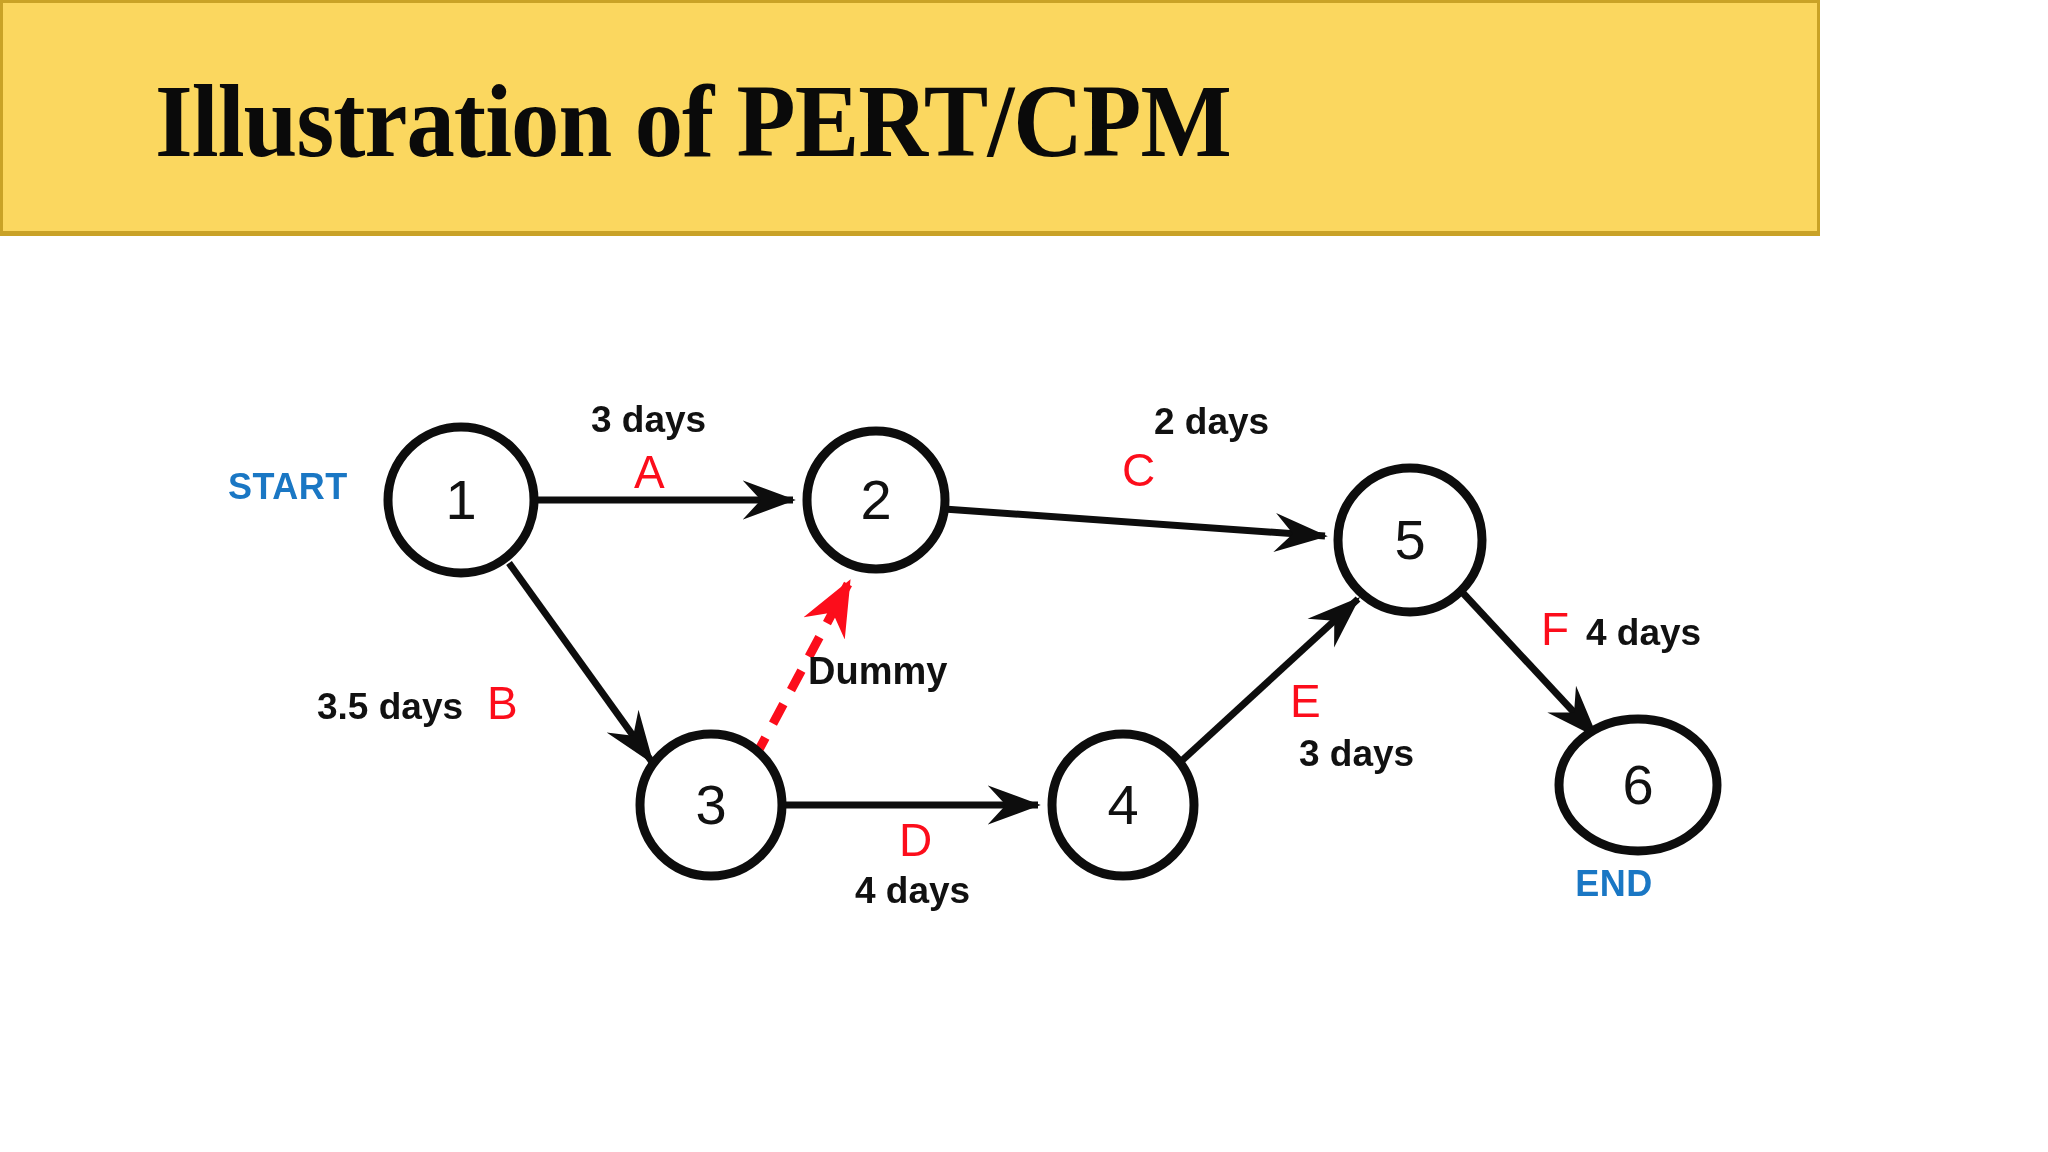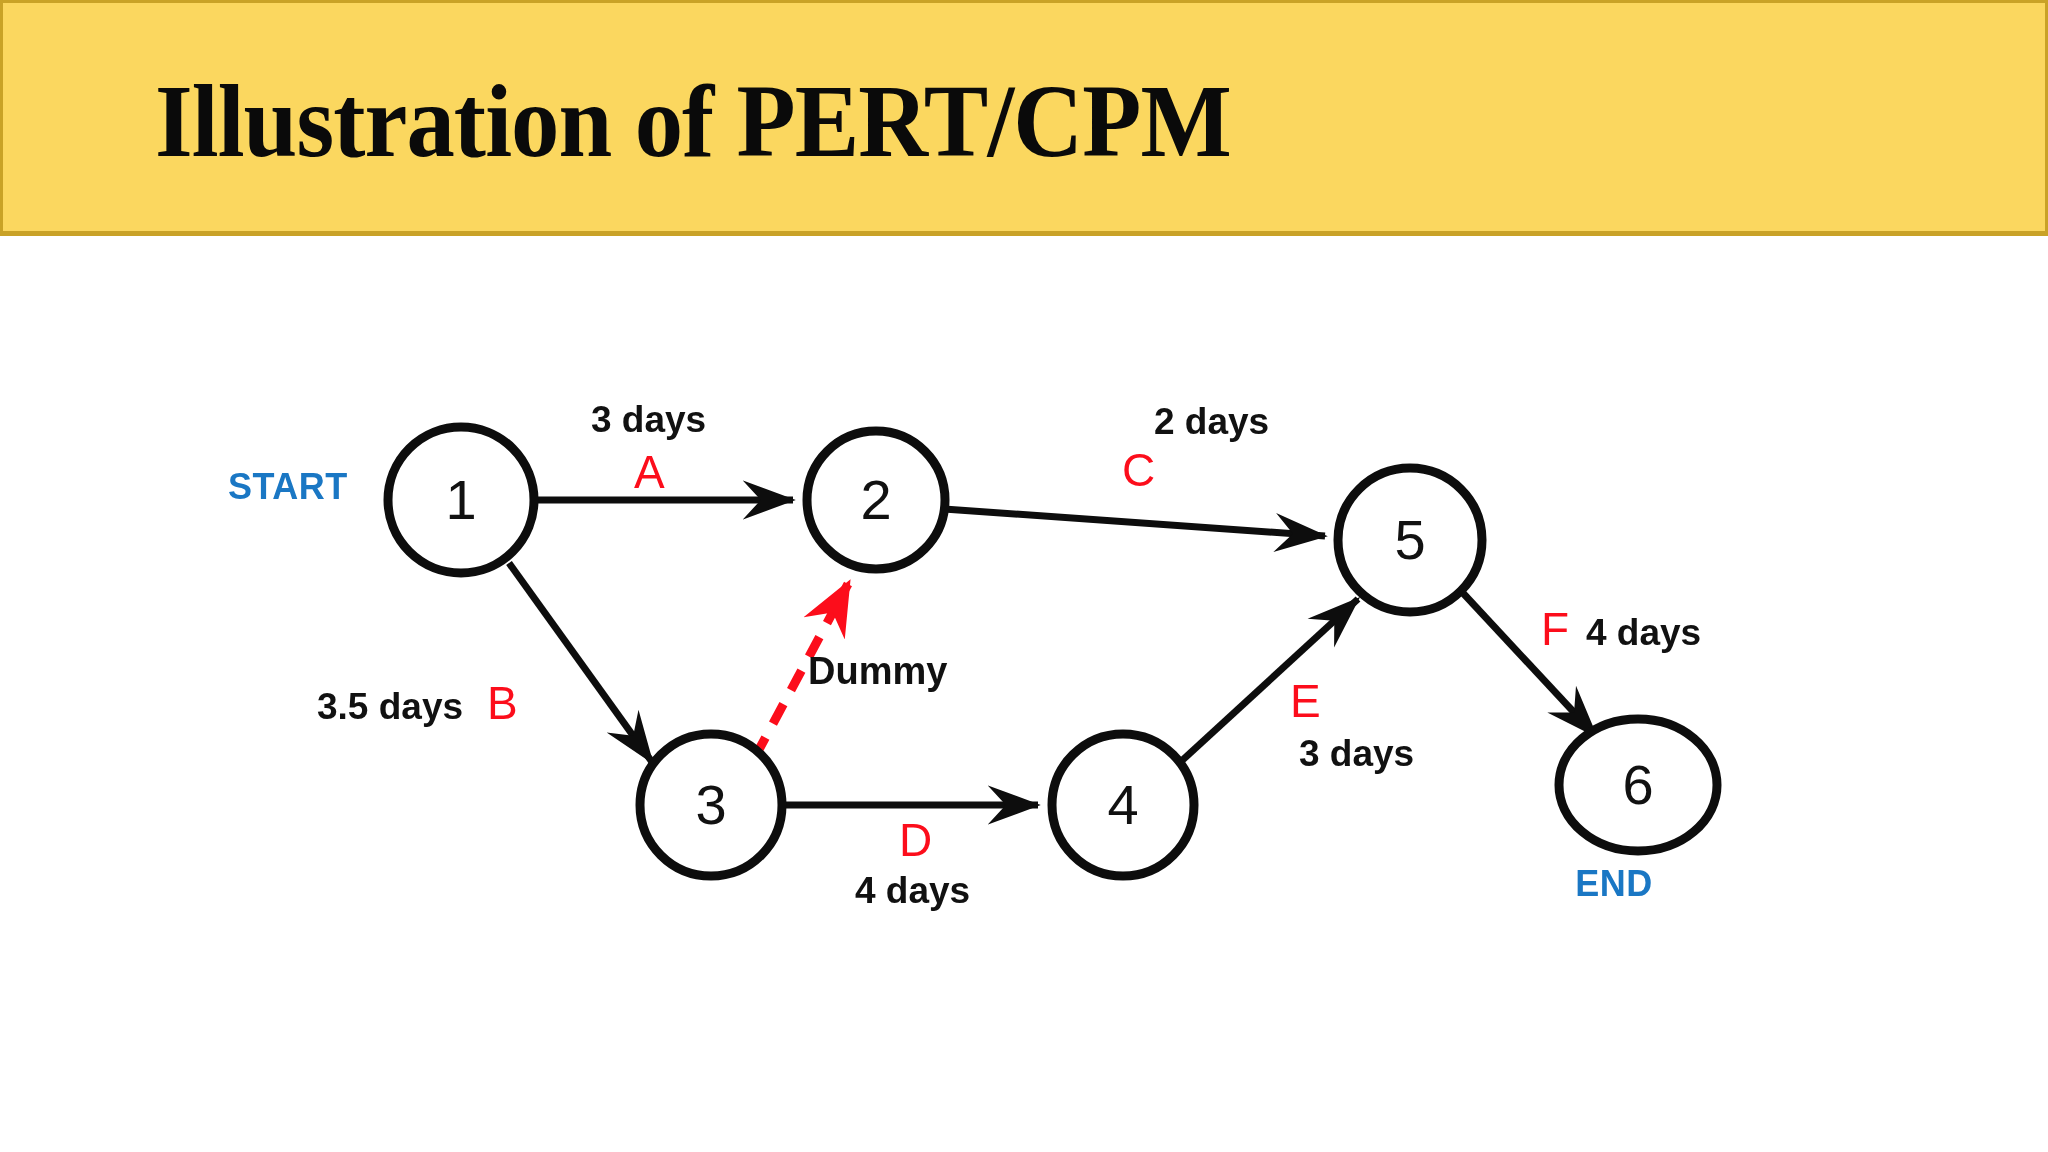--- a/index.html
+++ b/index.html
@@ -13,21 +13,21 @@
     position: relative;
     overflow: hidden;
     font-family: "Liberation Sans", sans-serif;
   }
 
   
   #header-banner {
     position: absolute;
     left: 0;
     top: 0;
-    width: 2048px;
+    width: 1820px;
     height: 236px;
     box-sizing: border-box;
     background: #fbd75f;
     border-top: 3px solid #c9a227;
     border-bottom: 5px solid #c9a227;
     border-left: 3px solid #c9a227;
     border-right: 3px solid #c9a227;
   }
   #page-title {
     position: absolute;

